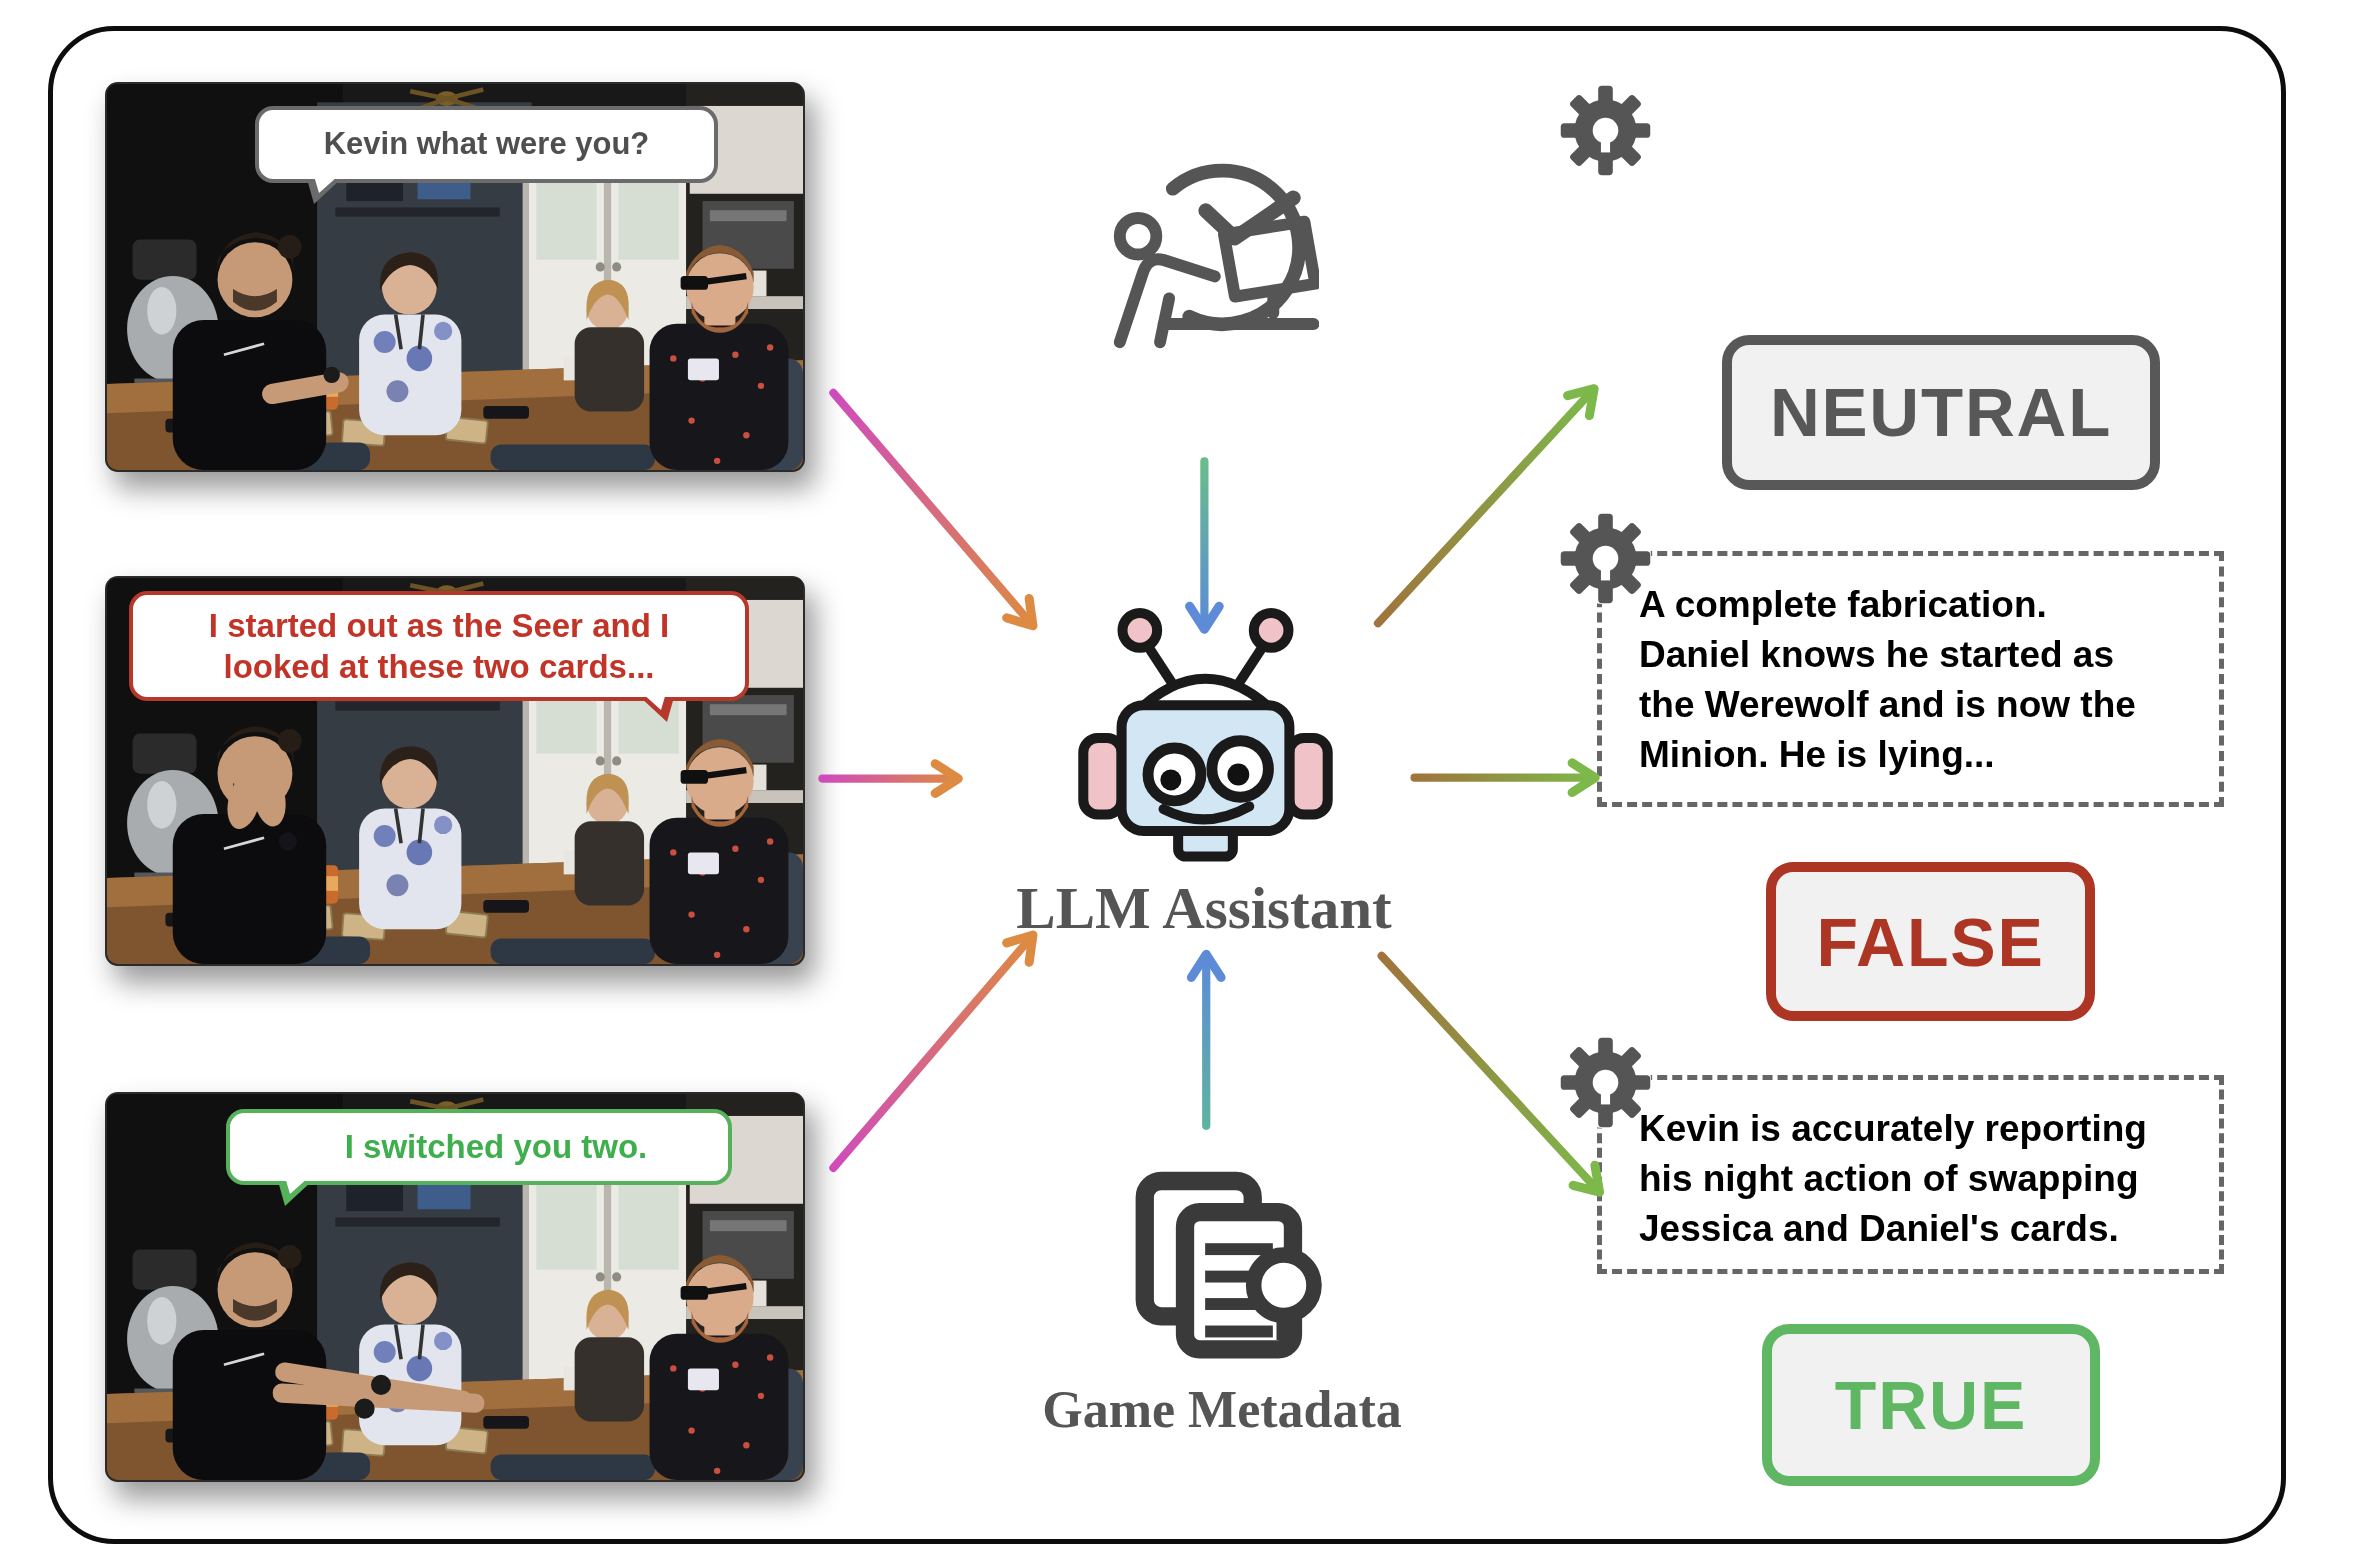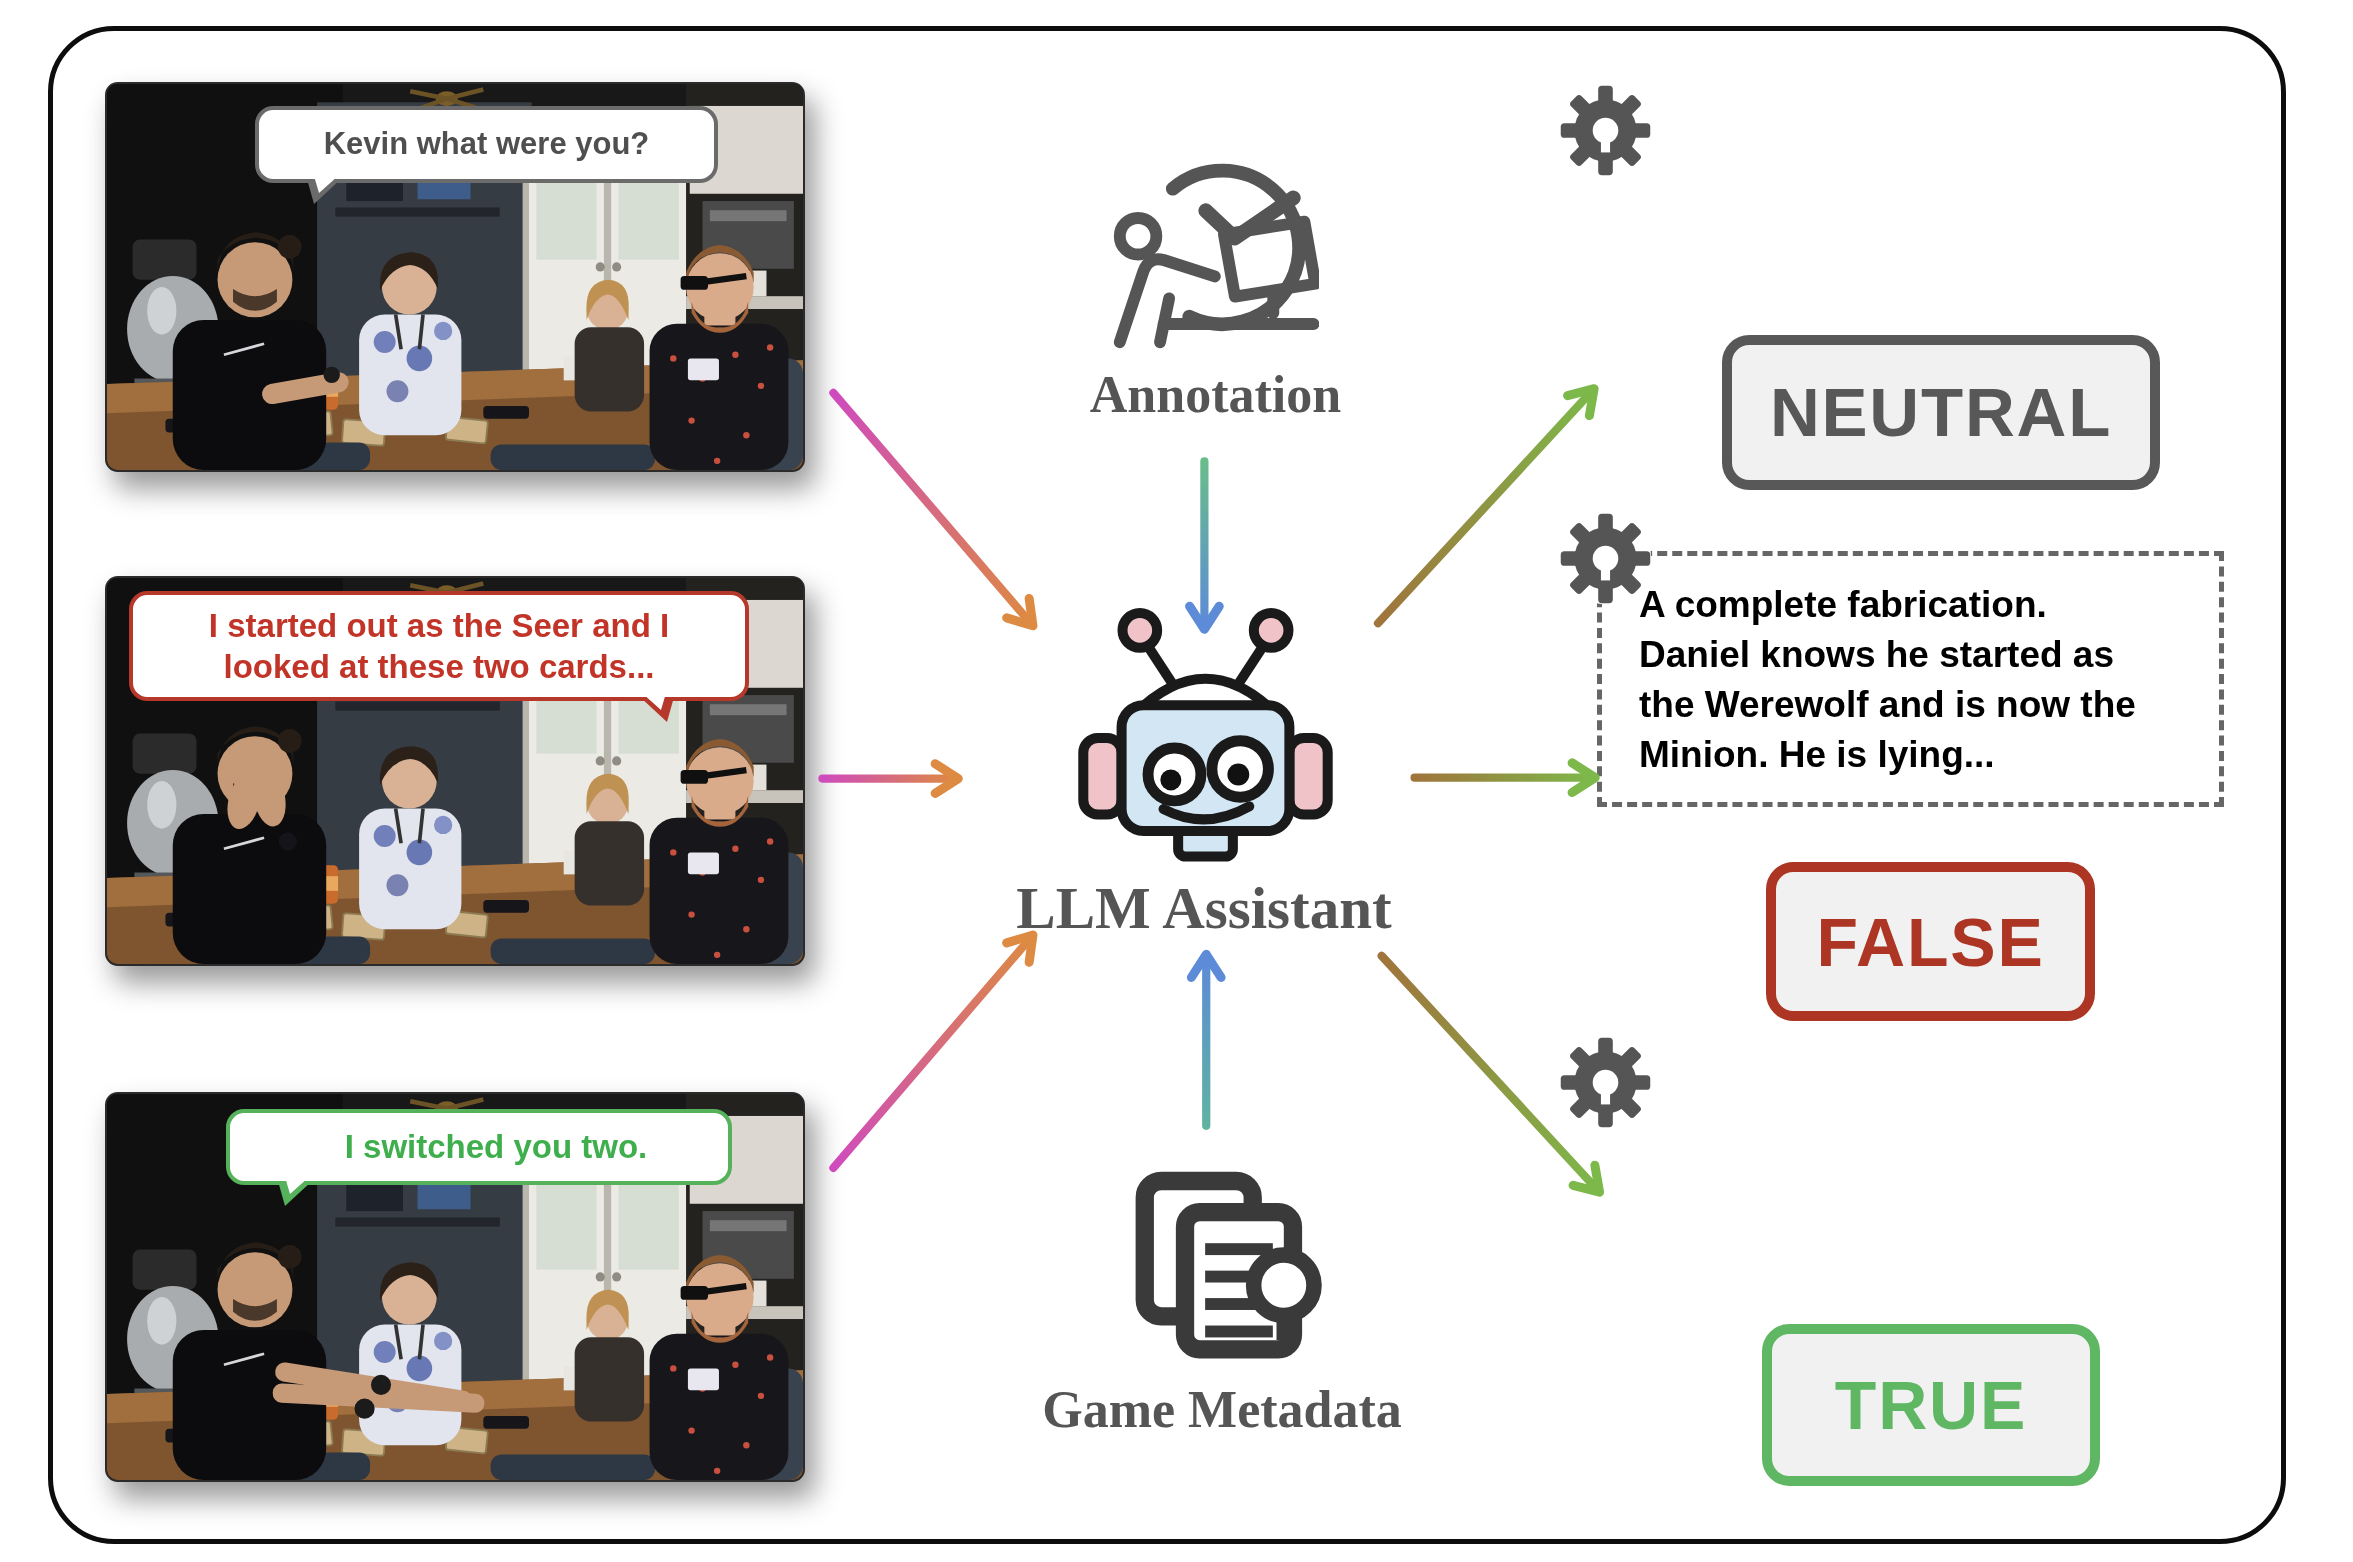--- a/index.html
+++ b/index.html
@@ -361,21 +361,20 @@
       <path d="M72,38 A84,84 0 1 1 90,178" stroke-width="15"></path>
       <path d="M108,62 L140,92 L204,48" stroke-width="16"></path>
       <circle cx="34" cy="90" r="20" stroke-width="13"></circle>
       <path d="M14,206 L40,128 Q46,112 62,116 L118,134" stroke-width="13"></path>
       <path d="M58,206 L68,158" stroke-width="13"></path>
       <path d="M128,88 L216,74 L228,142 L140,156 Z" stroke-width="13"></path>
       <path d="M182,156 L182,174" stroke-width="13"></path>
       <path d="M62,186 L226,186" stroke-width="13"></path>
     </svg>
   </div>
-  <div class="center-label label-annotation">Annotation</div>
 
   <div class="icon-box robot-icon">
     <svg viewBox="0 0 284 290">
       <line x1="78" y1="46" x2="112" y2="98" stroke="#1a1a1a" stroke-width="11"></line>
       <line x1="206" y1="46" x2="172" y2="98" stroke="#1a1a1a" stroke-width="11"></line>
       <circle cx="70" cy="30" r="19" fill="#efc3c7" stroke="#1a1a1a" stroke-width="11"></circle>
       <circle cx="214" cy="30" r="19" fill="#efc3c7" stroke="#1a1a1a" stroke-width="11"></circle>
       <path d="M64,122 Q142,44 220,122 Z" fill="#ffffff" stroke="#1a1a1a" stroke-width="11" stroke-linejoin="round"></path>
       <rect x="8" y="148" width="42" height="84" rx="16" fill="#efc3c7" stroke="#1a1a1a" stroke-width="11"></rect>
       <rect x="234" y="148" width="42" height="84" rx="16" fill="#efc3c7" stroke="#1a1a1a" stroke-width="11"></rect>
@@ -505,20 +504,25 @@
       <circle cx="52" cy="52" r="34"></circle>
         </g>
       <circle cx="52" cy="52" r="14" fill="#ffffff"></circle>
         <rect x="47" y="60" width="10" height="16" fill="#ffffff"></rect>
     </svg>
   </div>
   <div class="badge badge-false">
     <span>FALSE</span>
   </div>
 
+  <div class="reason-box box-3">
+    <div class="reason-text">Kevin is accurately reporting
+his night action of swapping
+Jessica and Daniel's cards.</div>
+  </div>
   <div class="gear gear-3">
     <svg viewBox="0 0 104 104">
         <circle cx="52" cy="52" r="50" fill="#ffffff"></circle>
         <g fill="#555555">
       <rect x="44" y="3" width="16" height="20" rx="4"></rect>
       <rect x="44" y="3" width="16" height="20" rx="4" transform="rotate(45 52 52)"></rect>
       <rect x="44" y="3" width="16" height="20" rx="4" transform="rotate(90 52 52)"></rect>
       <rect x="44" y="3" width="16" height="20" rx="4" transform="rotate(135 52 52)"></rect>
       <rect x="44" y="3" width="16" height="20" rx="4" transform="rotate(180 52 52)"></rect>
       <rect x="44" y="3" width="16" height="20" rx="4" transform="rotate(225 52 52)"></rect>

